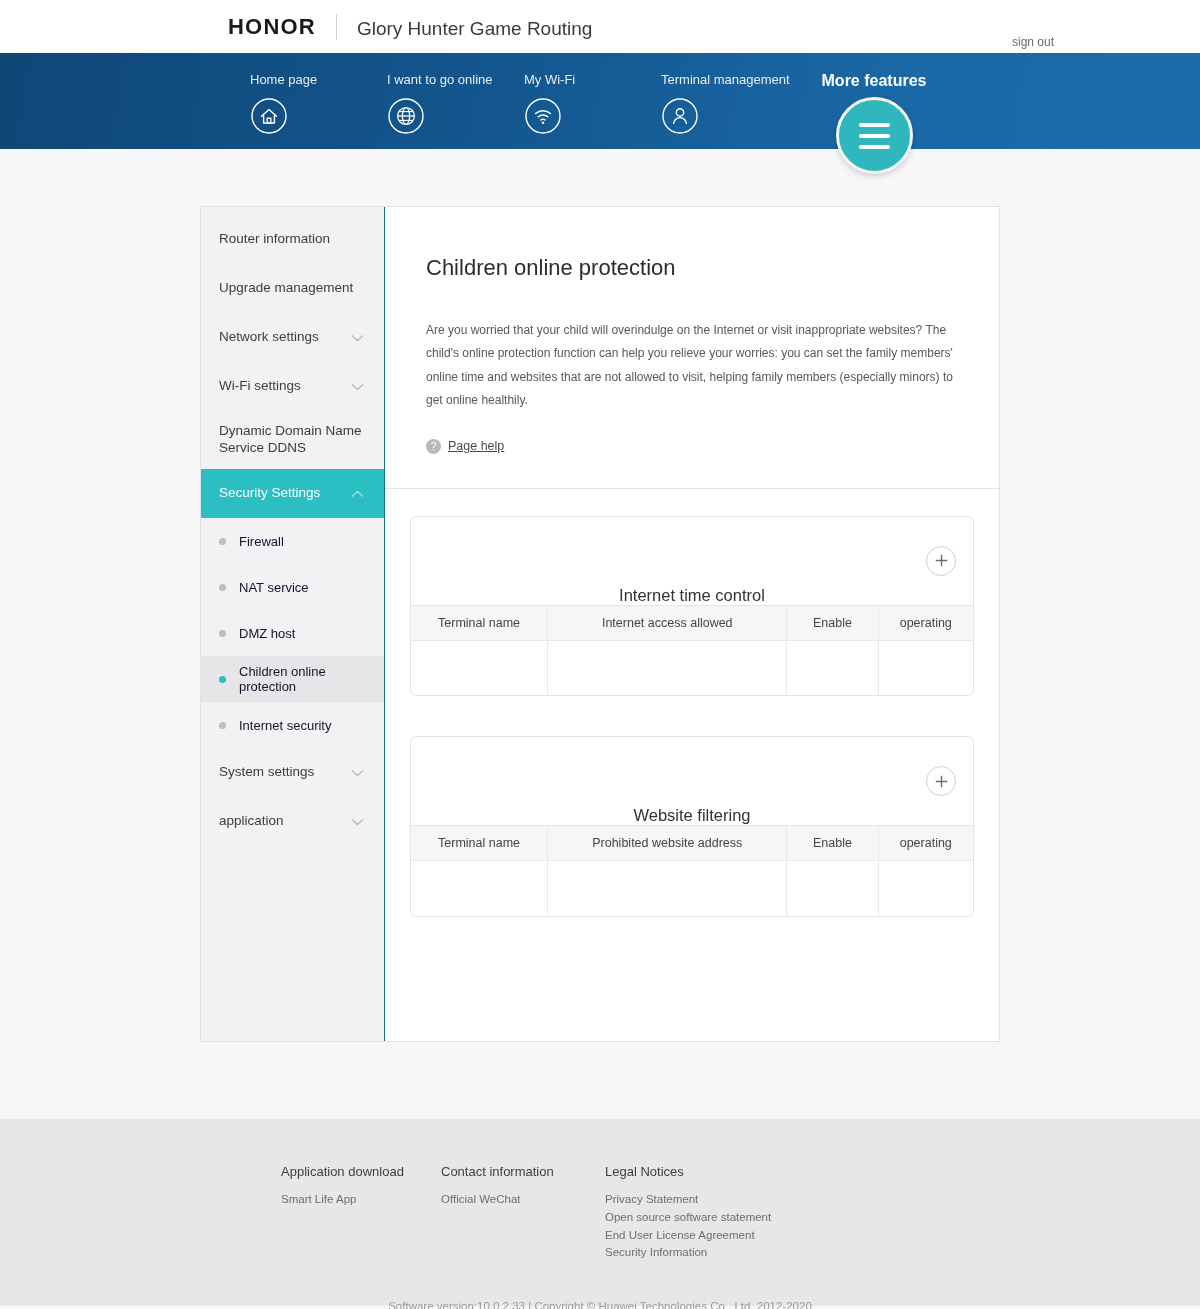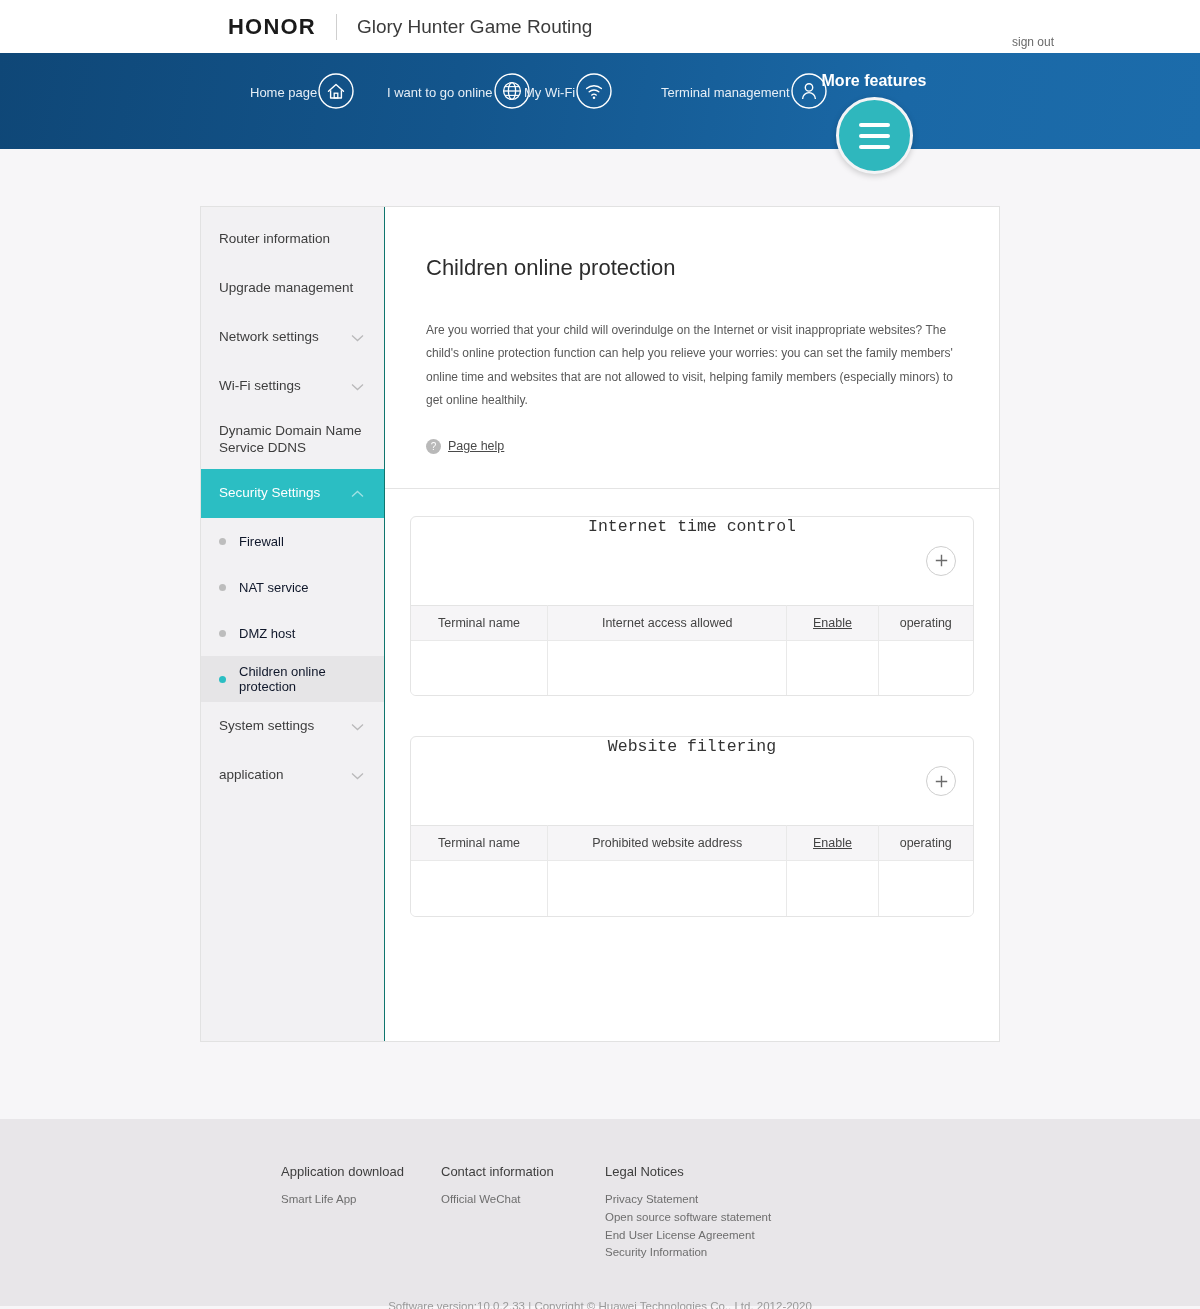--- a/index.html
+++ b/index.html
@@ -16,21 +16,21 @@
   
   .topbar {
     height: 53px;
     background: #ffffff;
     display: flex;
     align-items: center;
     position: relative;
   }
   .brand {
     display: flex;
-    align-items: center;
+    align-items: flex-end;
     margin-left: 228px;
   }
   .brand-logo {
     font-size: 22px;
     font-weight: bold;
     letter-spacing: 1.2px;
     color: #1a1a1a;
   }
   .brand-sep {
     width: 1px;
@@ -64,22 +64,22 @@
   }
   .nav-inner {
     display: flex;
     align-items: flex-start;
     gap: 0px;
     padding-top: 19px;
   }
   .nav-item {
     width: 137px;
     display: flex;
-    flex-direction: row;
-    align-items: flex-end;
+    flex-direction: column;
+    align-items: flex-start;
     cursor: pointer;
   }
   .nav-label {
     font-size: 13px;
     color: #e6eef6;
     white-space: nowrap;
     margin-bottom: 10px;
   }
   .nav-icon svg { display: block; }
 
@@ -233,24 +233,23 @@
   .card {
     border: 1px solid #e4e4e4;
     border-radius: 6px;
     background: #fff;
     margin-bottom: 40px;
     overflow: hidden;
   }
   .card-head {
     height: 88px;
     display: flex;
-    align-items: flex-start;
+    align-items: flex-end;
     justify-content: center;
     position: relative;
-    font-family: Liberation Mono, monospace;
   }
   .card-title {
     font-size: 16.5px;
     color: #333;
     font-weight: 400;
   }
   .plus-btn {
     position: absolute;
     right: 17px;
     top: 50%;
@@ -285,21 +284,21 @@
   table.tbl th:last-child { border-right: none; margin-left: 42px; }
   table.tbl td {
     height: 55px;
     border-top: 1px solid #e9e9e9;
     border-right: 1px solid #e9e9e9;
     background: #fff;
   }
   table.tbl td:last-child { border-right: none; }
   .col-a { width: 24.3%; }
   .col-b { width: 42.6%; }
-  .col-c { width: 16.2%; text-decoration: underline; }
+  .col-c { width: 16.2%; }
   .col-d { width: 16.9%; }
 
   
   .footer {
     height: 187px;
     background: #e8e6e9;
     display: flex;
     flex-direction: column;
     align-items: center;
   }
@@ -460,20 +459,24 @@
         <span class="dot"></span>
         <span>NAT service</span>
       </div>
       <div class="sub-item">
         <span class="dot"></span>
         <span>DMZ host</span>
       </div>
       <div class="sub-item sel">
         <span class="dot"></span>
         <span>Children online protection</span>
+      </div>
+      <div class="sub-item">
+        <span class="dot"></span>
+        <span>Internet security</span>
       </div>
 
       <div class="side-item">
         <span>System settings</span>
         <span class="chev">
           <svg width="13" height="8" viewBox="0 0 13 8">
               <path d="M1 1.5 L6.5 6.5 L12 1.5" fill="none" stroke="#8c8c8c" stroke-width="1.3"></path>
             </svg>
         </span>
       </div>

